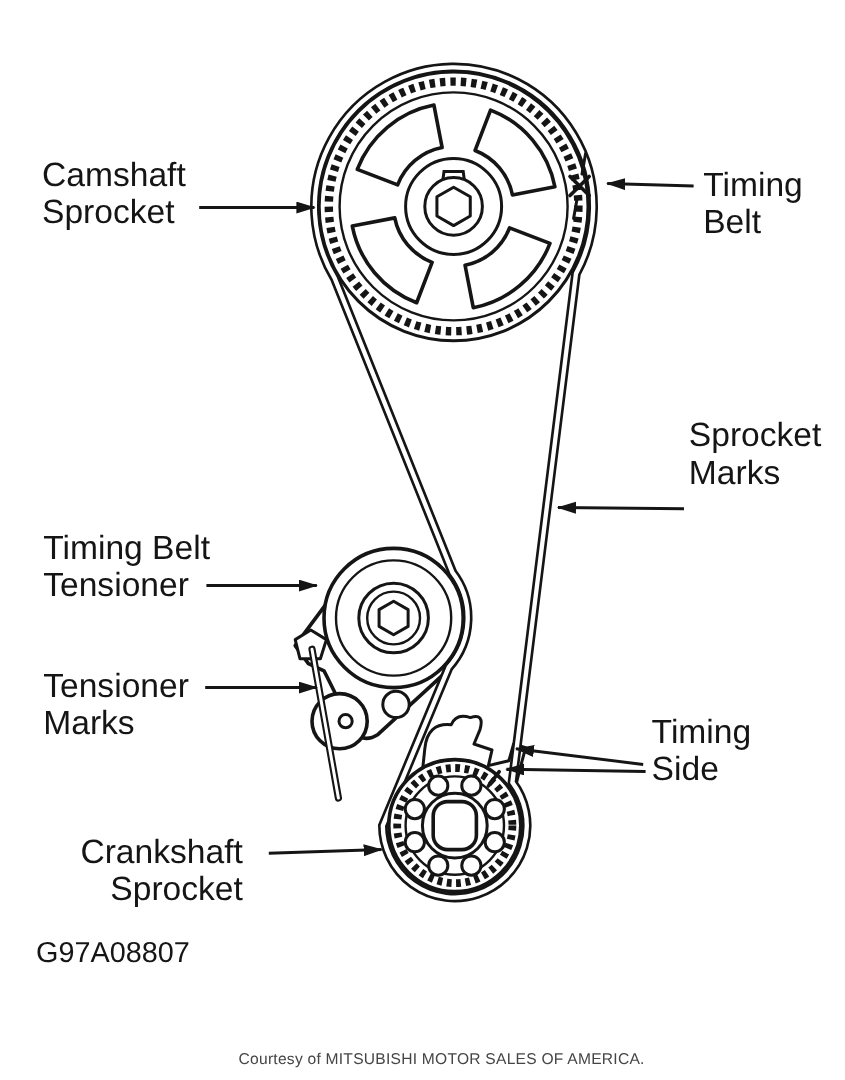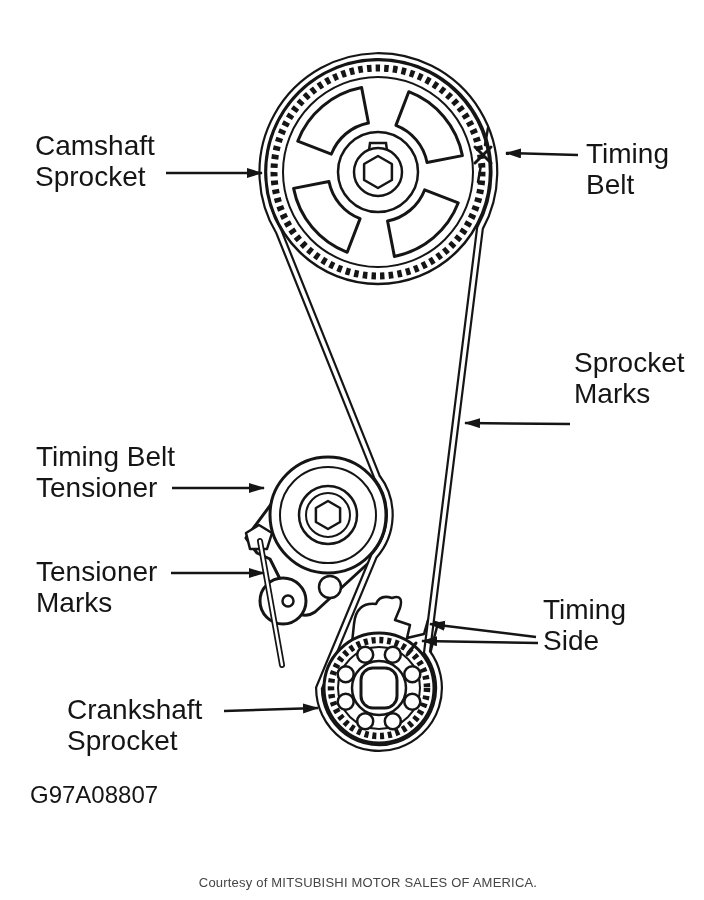--- a/index.html
+++ b/index.html
@@ -135,21 +135,21 @@
   <div class="callout" style="left:36px;top:556px;">
     <div>Tensioner</div>
     <div>Marks</div>
   </div>
 
   <div class="callout" style="left:543px;top:594px;">
     <div>Timing</div>
     <div>Side</div>
   </div>
 
-  <div class="callout" style="left:67px;top:694px;">
+  <div class="callout" style="left:67px;top:694px;text-align:right;">
     <div>Crankshaft</div>
     <div>Sprocket</div>
   </div>
 
   <div class="figcode">G97A08807</div>
 
   <div class="courtesy">Courtesy of MITSUBISHI MOTOR SALES OF AMERICA.</div>
 
 </div>
 

